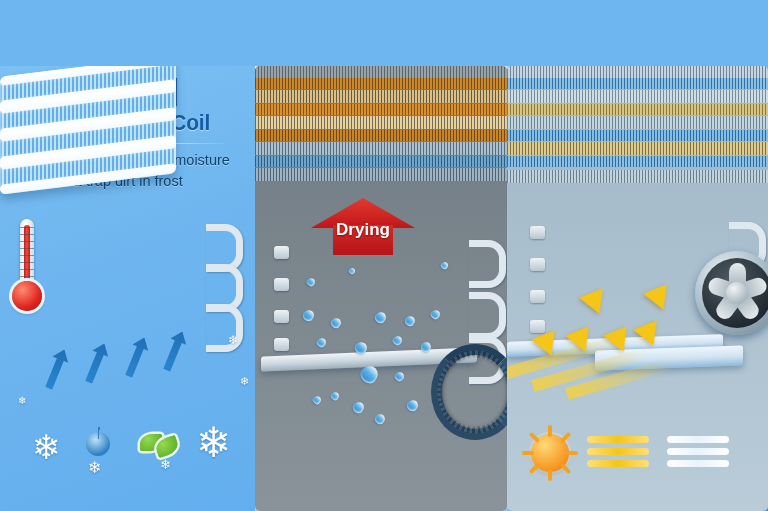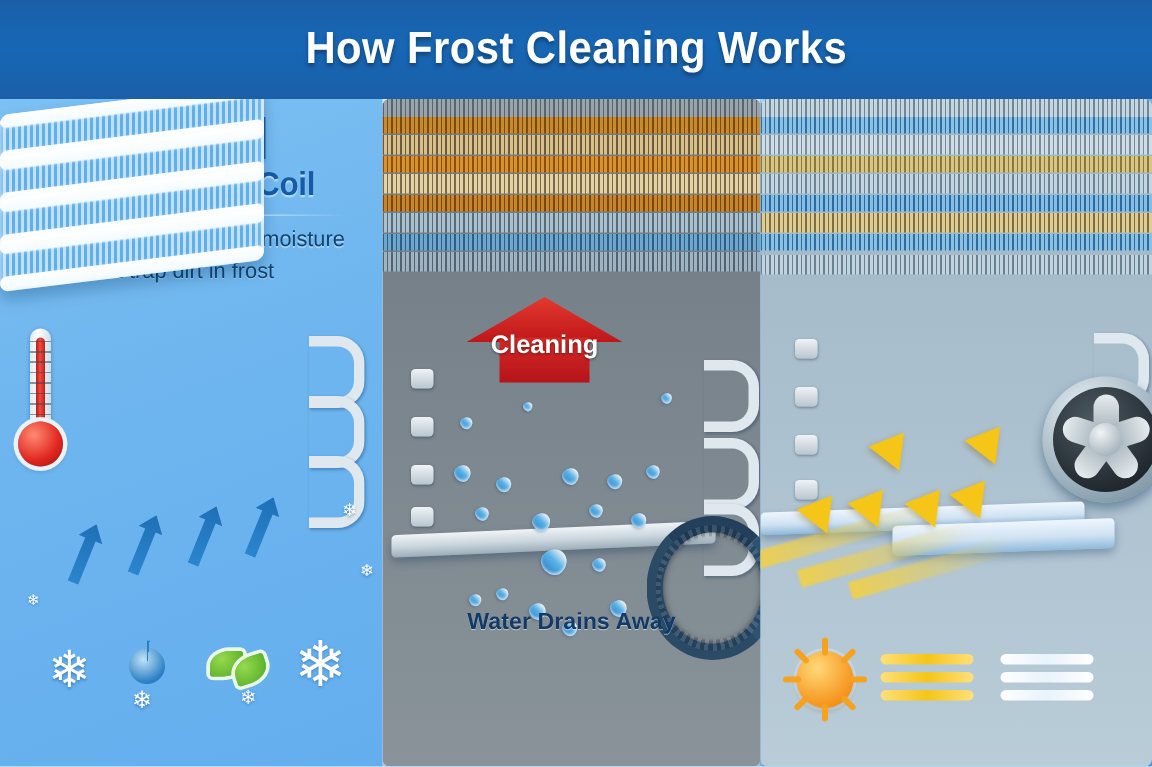--- a/index.html
+++ b/index.html
@@ -178,23 +178,20 @@
   .wave-group{position:absolute;}
   .wave{position:absolute;width:62px;height:7px;border-radius:4px;}
   .wy{background:linear-gradient(90deg,#ffe07a,#f5c518,#ffe07a);}
   .ww{background:linear-gradient(90deg,#ffffff,#e8f3fb,#ffffff);}
 </style>
 </head>
 <body>
 
 <div id="infographic">
 
-  <div class="header">
-    <div class="header-title">How Frost Cleaning Works</div>
-  </div>
 
   <div class="panels">
 
     <div class="panel p1">
       <div class="badge">Step 1:</div>
       <div class="panel-title">Freezing the Coil</div>
       <div class="rule"></div>
       <div class="panel-desc">Coil is chilled to freeze moisture &amp; trap dirt in frost</div>
 
       <div class="coil-frost">
@@ -244,21 +241,21 @@
 
     <div class="panel p2">
       <div class="badge">Step 2:</div>
       <div class="panel-title">Melting &amp; Flushing</div>
       <div class="rule"></div>
       <div class="panel-desc">Frost melts &amp; flushes out dirt and impurities</div>
 
       <div class="heat-arrow" style="top:132px">
         <div class="heat-head"></div>
         <div class="heat-shaft"></div>
-        <div class="heat-text">Cleaning</div>
+        <div class="heat-text">Drying</div>
       </div>
 
       <div class="coil-dirty" style="top:168px">
         <div class="dirty-body">
           <div class="plate" style="top:0;background:repeating-linear-gradient(90deg,#5a646c 0 1px,#9aa4ab 1px 3px)"></div>
           <div class="dirty-row" style="top:12px;background:repeating-linear-gradient(90deg,#7a4a12 0 1px,#c98a2e 1px 3px)"></div>
           <div class="plate" style="top:24px;background:repeating-linear-gradient(90deg,#6d5a3c 0 1px,#d8c08a 1px 3px)"></div>
           <div class="dirty-row" style="top:38px;background:repeating-linear-gradient(90deg,#8a4f11 0 1px,#d8932c 1px 3px)"></div>
           <div class="plate" style="top:50px;background:repeating-linear-gradient(90deg,#7a6a4a 0 1px,#e3d2a3 1px 3px)"></div>
           <div class="dirty-row" style="top:64px;background:repeating-linear-gradient(90deg,#7b4512 0 1px,#c8862a 1px 3px)"></div>
@@ -292,21 +289,20 @@
       <div class="drop" style="left:138px;top:270px;width:9px;height:9px;"></div>
       <div class="drop" style="left:166px;top:276px;width:10px;height:10px;"></div>
       <div class="drop" style="left:106px;top:300px;width:17px;height:17px;"></div>
       <div class="drop" style="left:140px;top:306px;width:9px;height:9px;"></div>
       <div class="drop" style="left:58px;top:330px;width:8px;height:8px;"></div>
       <div class="drop" style="left:76px;top:326px;width:8px;height:8px;"></div>
       <div class="drop" style="left:98px;top:336px;width:11px;height:11px;"></div>
       <div class="drop" style="left:120px;top:348px;width:10px;height:10px;"></div>
       <div class="drop" style="left:152px;top:334px;width:11px;height:11px;"></div>
 
-      <div class="drain-text">Water Drains Away</div>
     </div>
 
     <div class="panel p3">
       <div class="badge">Step 3:</div>
       <div class="panel-title">Drying the Coil</div>
       <div class="rule"></div>
       <div class="panel-desc">Fan runs to dry out remaining moisture</div>
 
       <div class="coil-clean" style="top:150px">
         <div class="clean-body">

